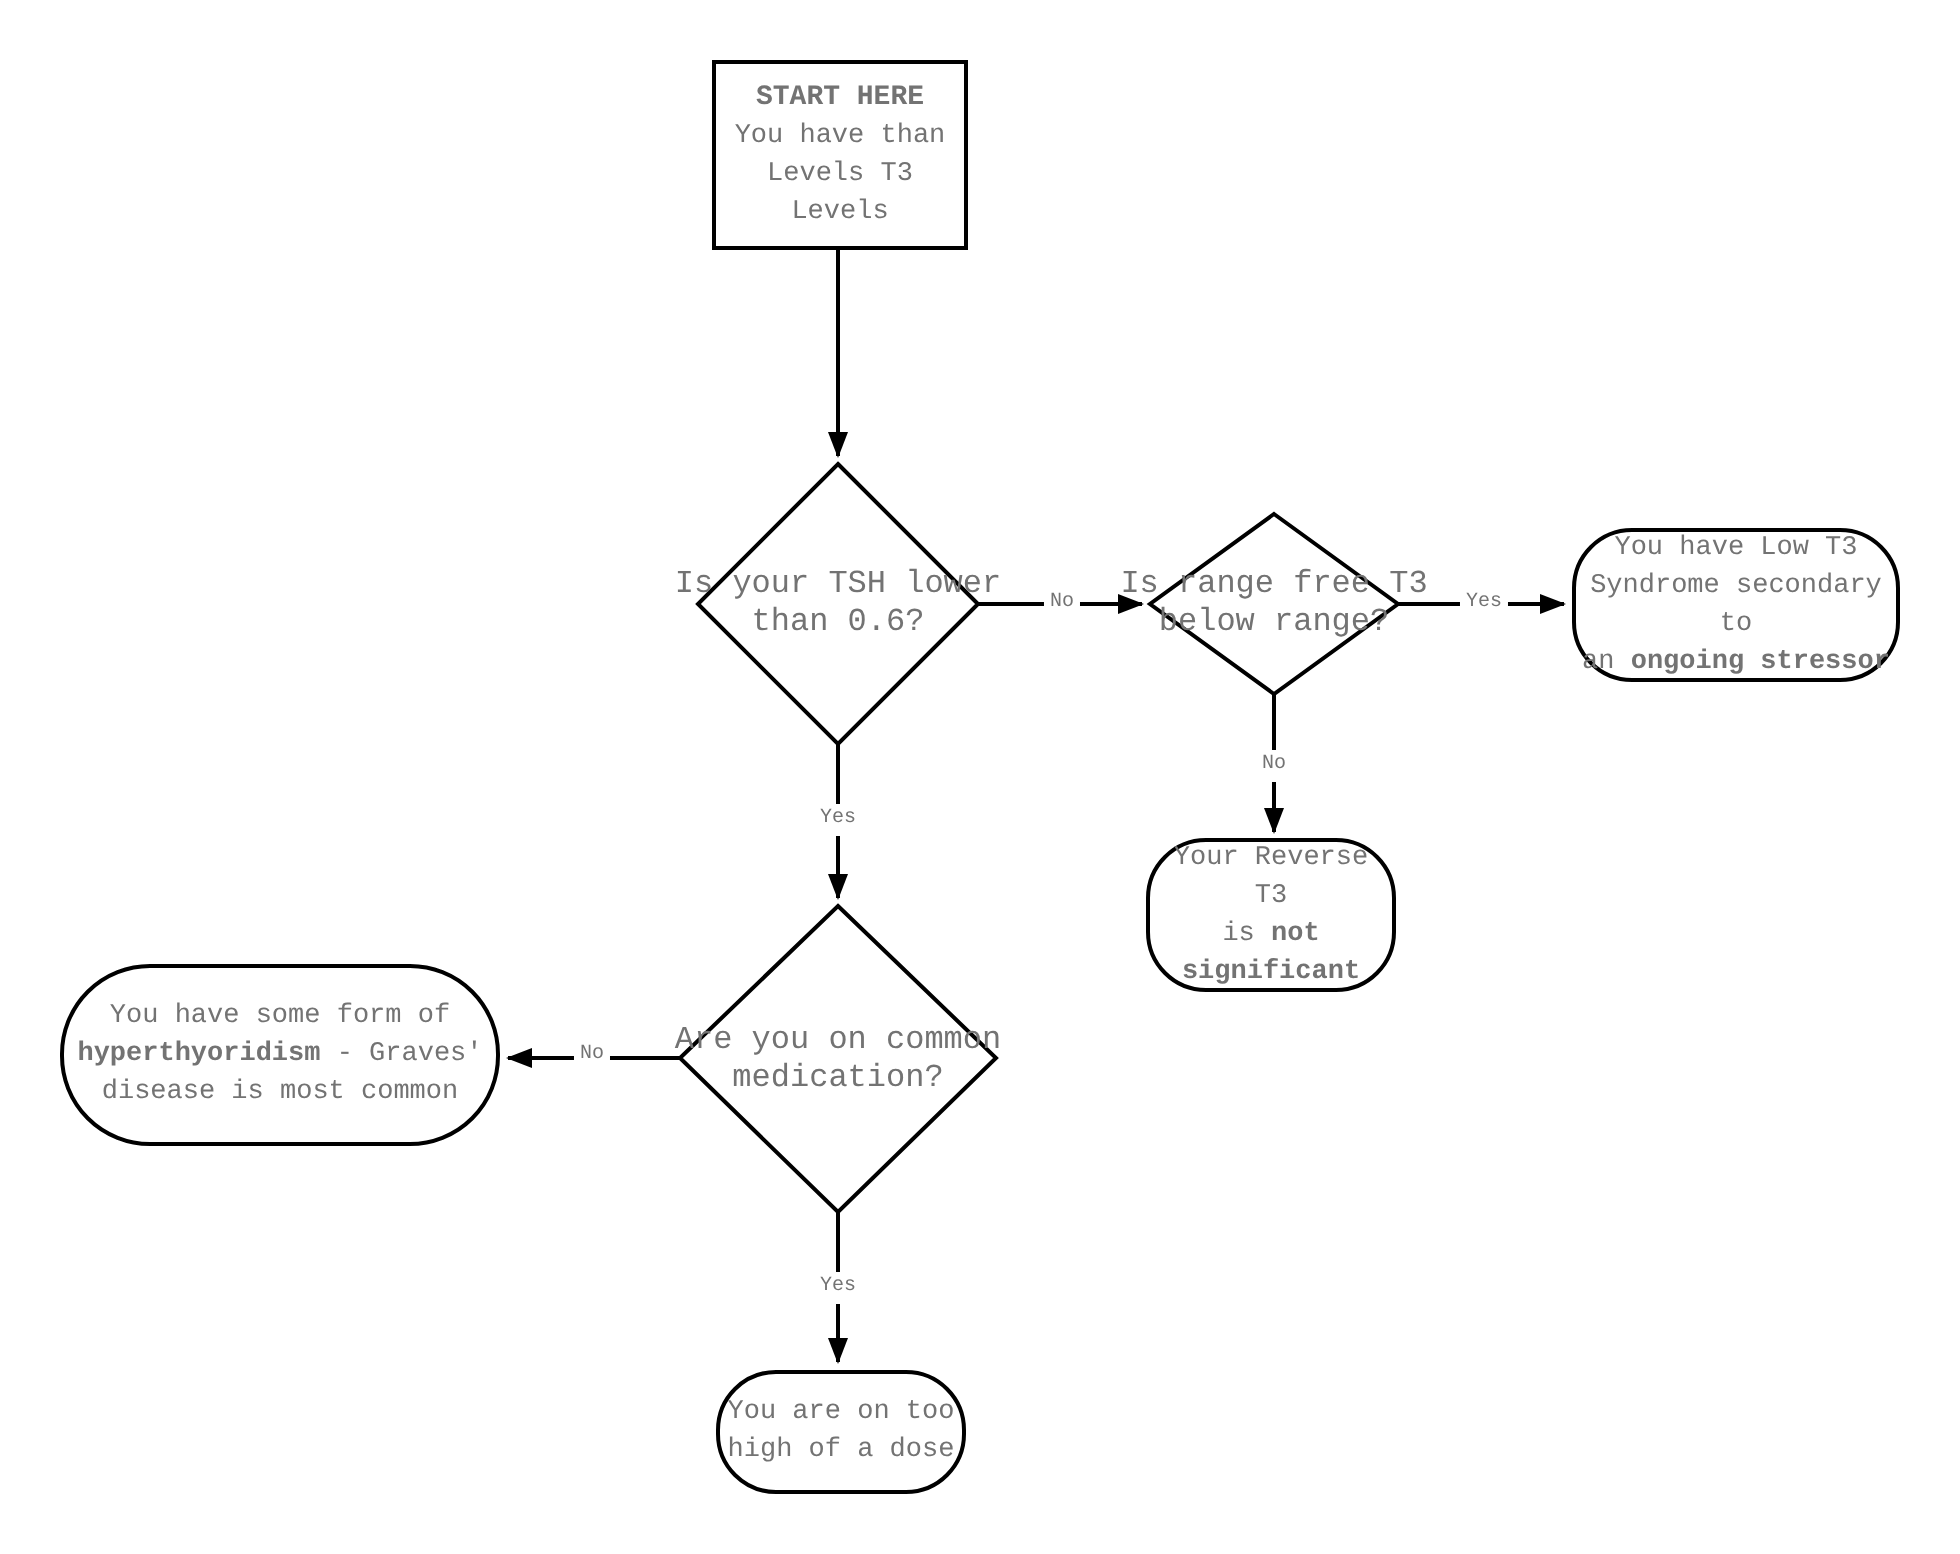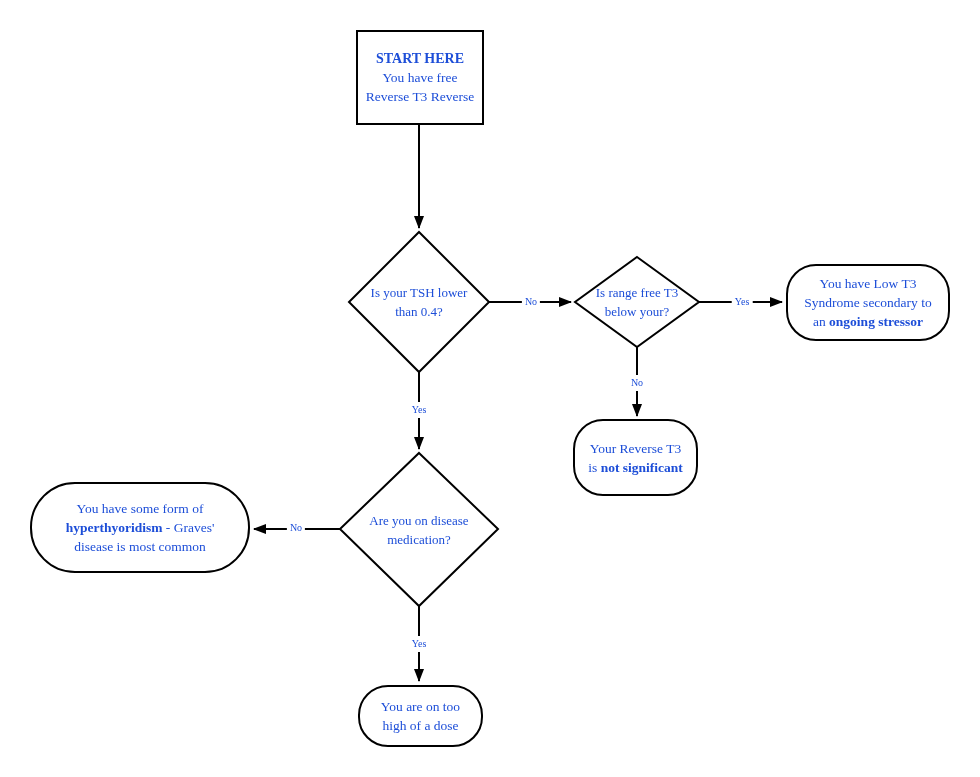--- a/index.html
+++ b/index.html
@@ -5,22 +5,22 @@
   html, body {
     margin: 0;
     padding: 0;
     background: #ffffff;
   }
   .canvas {
     position: relative;
     width: 980px;
     height: 777px;
     background: #ffffff;
-    font-family: Liberation Serif, serif;
-    color: #1d4ed8;
+    font-family: Liberation Mono, monospace;
+    color: #737373;
     overflow: hidden;
   }
   .connectors {
     position: absolute;
     left: 0;
     top: 0;
   }
   .node-box {
     position: absolute;
     box-sizing: border-box;
@@ -37,21 +37,21 @@
   .rounded {
     border-radius: 30px;
   }
   .rounded-lg {
     border-radius: 45px;
   }
   .diamond-text {
     position: absolute;
     transform: translate(-50%, -50%);
     text-align: center;
-    font-size: 13px;
+    font-size: 16px;
     line-height: 19px;
     white-space: nowrap;
   }
   .edge-label {
     position: absolute;
     transform: translate(-50%, -50%);
     background: #ffffff;
     padding: 0 3px;
     font-size: 10px;
     line-height: 16px;
@@ -82,36 +82,36 @@
     <line x1="340" y1="529" x2="254" y2="529" stroke="#000" stroke-width="2" marker-end="url(#arrow)"></line>
     <line x1="419" y1="606" x2="419" y2="681" stroke="#000" stroke-width="2" marker-end="url(#arrow)"></line>
 
     <polygon points="419,232 489,302 419,372 349,302" fill="#ffffff" stroke="#000000" stroke-width="2"></polygon>
     <polygon points="637,257 699,302 637,347 575,302" fill="#ffffff" stroke="#000000" stroke-width="2"></polygon>
     <polygon points="419,453 498,529 419,606 340,529" fill="#ffffff" stroke="#000000" stroke-width="2"></polygon>
   </svg>
 
   <div class="node-box" style="left:356px; top:30px; width:128px; height:95px;">
     <div class="heading">START HERE</div>
-    <div>You have free</div>
-    <div>Reverse T3 Reverse</div>
+    <div>You have than</div>
+    <div>Levels T3 Levels</div>
   </div>
 
   <div class="diamond-text" style="left:419px; top:302px;">
     <div>Is your TSH lower</div>
-    <div>than 0.4?</div>
+    <div>than 0.6?</div>
   </div>
 
   <div class="diamond-text" style="left:637px; top:302px;">
     <div>Is range free T3</div>
-    <div>below your?</div>
+    <div>below range?</div>
   </div>
 
   <div class="diamond-text" style="left:419px; top:530px;">
-    <div>Are you on disease</div>
+    <div>Are you on common</div>
     <div>medication?</div>
   </div>
 
   <div class="node-box rounded" style="left:786px; top:264px; width:164px; height:77px;">
     <div>You have Low T3</div>
     <div>Syndrome secondary to</div>
     <div><span>an </span><strong>ongoing stressor</strong></div>
   </div>
 
   <div class="node-box rounded" style="left:573px; top:419px; width:125px; height:77px;">

